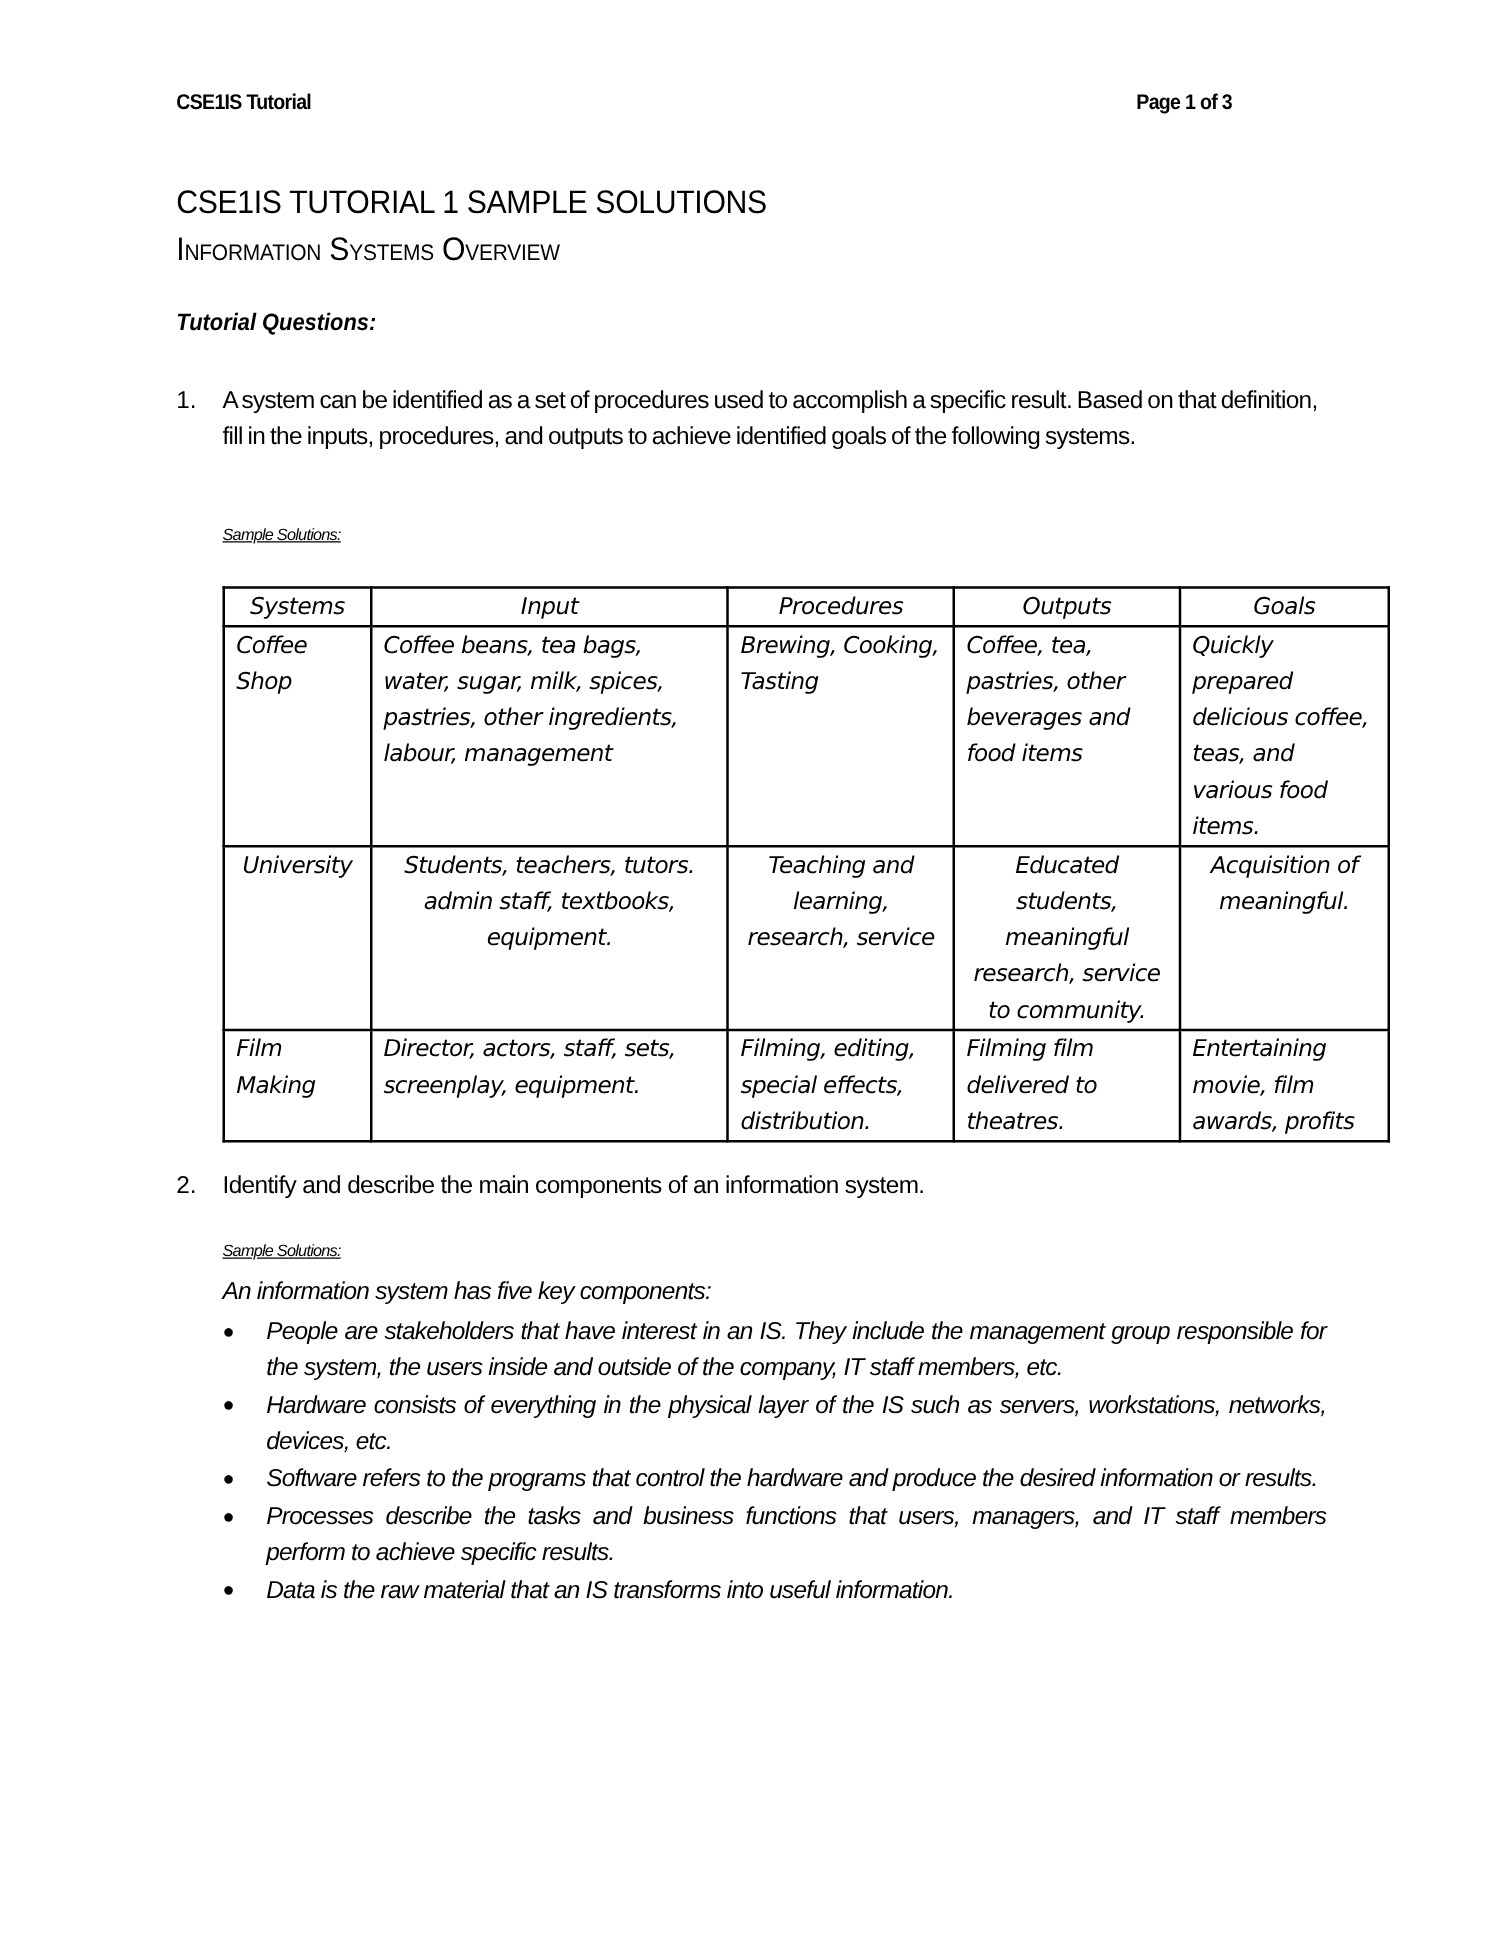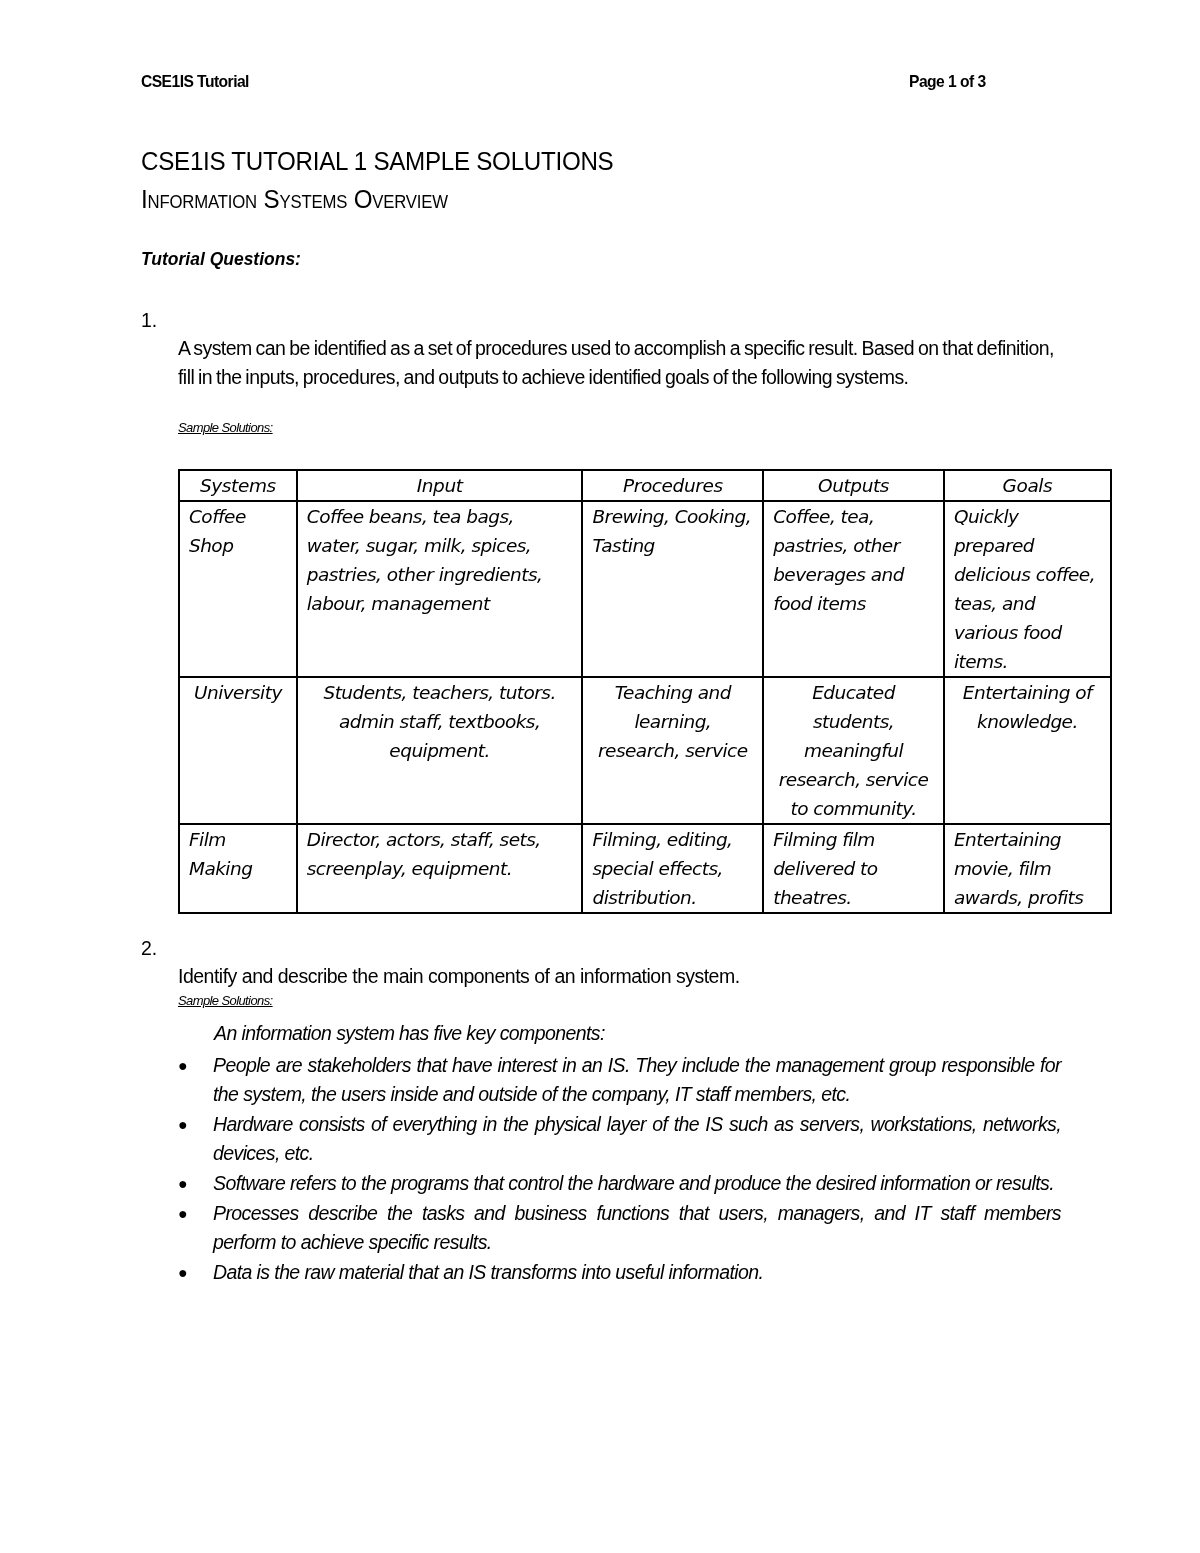--- a/index.html
+++ b/index.html
@@ -24,42 +24,42 @@
       font-variant: small-caps; letter-spacing: -0.2px;
       transform: scaleX(0.93); transform-origin: left;
     }
     .tq-label {
       position: absolute; top: 248px; left: 141px;
       font-weight: bold; font-style: italic; font-size: 19px;
       transform: scaleX(0.92); transform-origin: left; white-space: nowrap;
     }
     .question { position: absolute; left: 141px; width: 920px; font-size: 19.5px; line-height: 29px; }
     .q-num { position: absolute; left: 0; top: 0; }
-    .q-body { margin-left: 37px; transform-origin: left; margin-top: 28px; }
+    .q-body { margin-left: 37px; transform-origin: left; }
     .q1 { top: 306px; }
     .q1 .q-body { letter-spacing: -0.55px; word-spacing: -1px; }
     .q2 { top: 934px; }
     .q2 .q-body { letter-spacing: -0.5px; }
     .sample {
       position: absolute; left: 178px; font-style: italic; text-decoration: underline;
       font-size: 13px; letter-spacing: -0.6px;
     }
     table.sys {
       position: absolute; top: 469px; left: 178px; width: 934px;
       border-collapse: collapse; font-family: "DejaVu Sans", sans-serif;
       font-style: italic; font-size: 18.5px; line-height: 29px;
     }
     table.sys th, table.sys td { border: 2px solid #000; vertical-align: top; padding: 0 9px; }
     table.sys th { font-weight: normal; text-align: center; height: 29px; letter-spacing: -0.4px; }
     table.sys td { letter-spacing: -0.55px; }
     .c0 { width: 98px; } .c1 { width: 269px; } .c2 { width: 162px; font-style: italic; } .c3 { width: 162px; } .c4 { width: 148px; }
     .row-coffee td { height: 172px; }
     .row-univ td { height: 142px; text-align: center; }
     .row-film td { height: 86px; }
-    .q2-intro { position: absolute; top: 1022px; left: 178px; font-style: italic; font-size: 19.5px; letter-spacing: -0.6px; margin-left: 36px; }
+    .q2-intro { position: absolute; top: 1022px; left: 178px; font-style: italic; font-size: 19.5px; letter-spacing: -0.6px; }
     ul.components {
       position: absolute; top: 1051px; left: 178px; width: 883px; margin: 0; padding: 0; list-style: none;
       font-style: italic; font-size: 19.5px; line-height: 29px; letter-spacing: -0.6px;
     }
     ul.components li { position: relative; padding-left: 35px; margin-bottom: 1px; text-align: justify; }
     ul.components li .bullet { position: absolute; left: 0; top: 0; font-style: normal; font-size: 16px; }
   </style>
 </head>
 <body>
 
@@ -98,21 +98,21 @@
       <td>Coffee beans, tea bags, water, sugar, milk, spices, pastries, other ingredients, labour, management</td>
       <td>Brewing, Cooking, Tasting</td>
       <td>Coffee, tea, pastries, other beverages and food items</td>
       <td>Quickly prepared delicious coffee, teas, and various food items.</td>
     </tr>
     <tr class="row-univ">
       <td>University</td>
       <td>Students, teachers, tutors. admin staff, textbooks, equipment.</td>
       <td>Teaching and learning, research, service</td>
       <td>Educated students, meaningful research, service to community.</td>
-      <td>Entertaining of knowledge.</td>
+      <td>Acquisition of meaningful.</td>
     </tr>
     <tr class="row-film">
       <td>Film Making</td>
       <td>Director, actors, staff, sets, screenplay, equipment.</td>
       <td>Filming, editing, special effects, distribution.</td>
       <td>Filming film delivered to theatres.</td>
       <td>Entertaining movie, film awards, profits</td>
     </tr>
   </tbody>
 </table>

